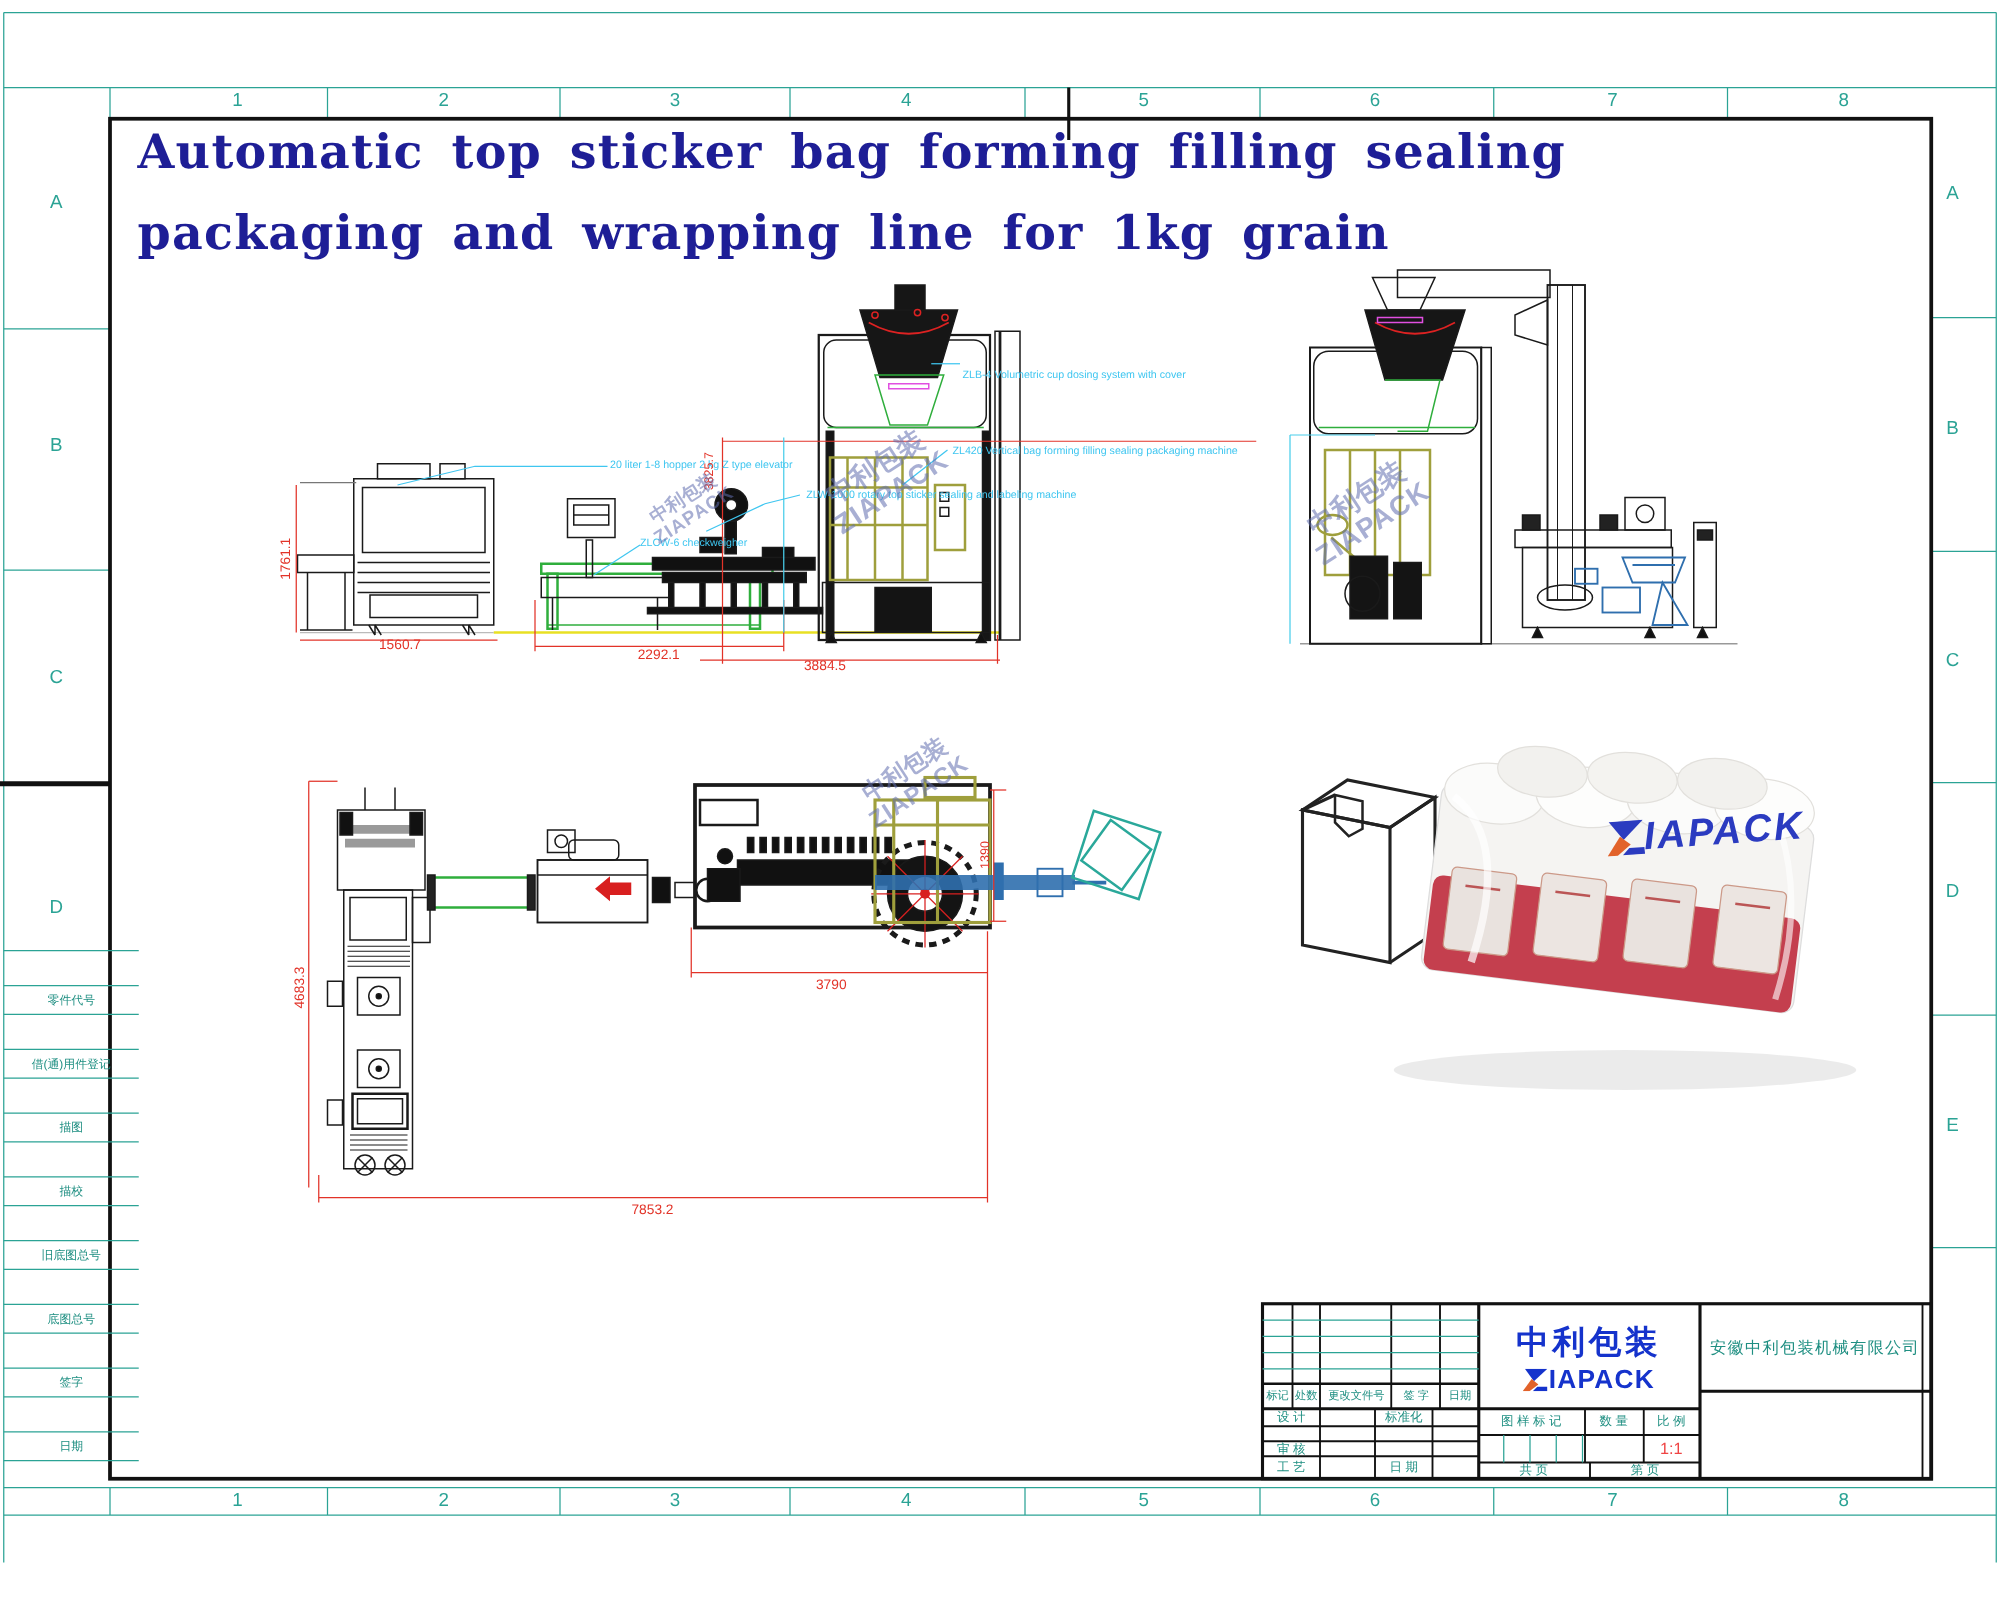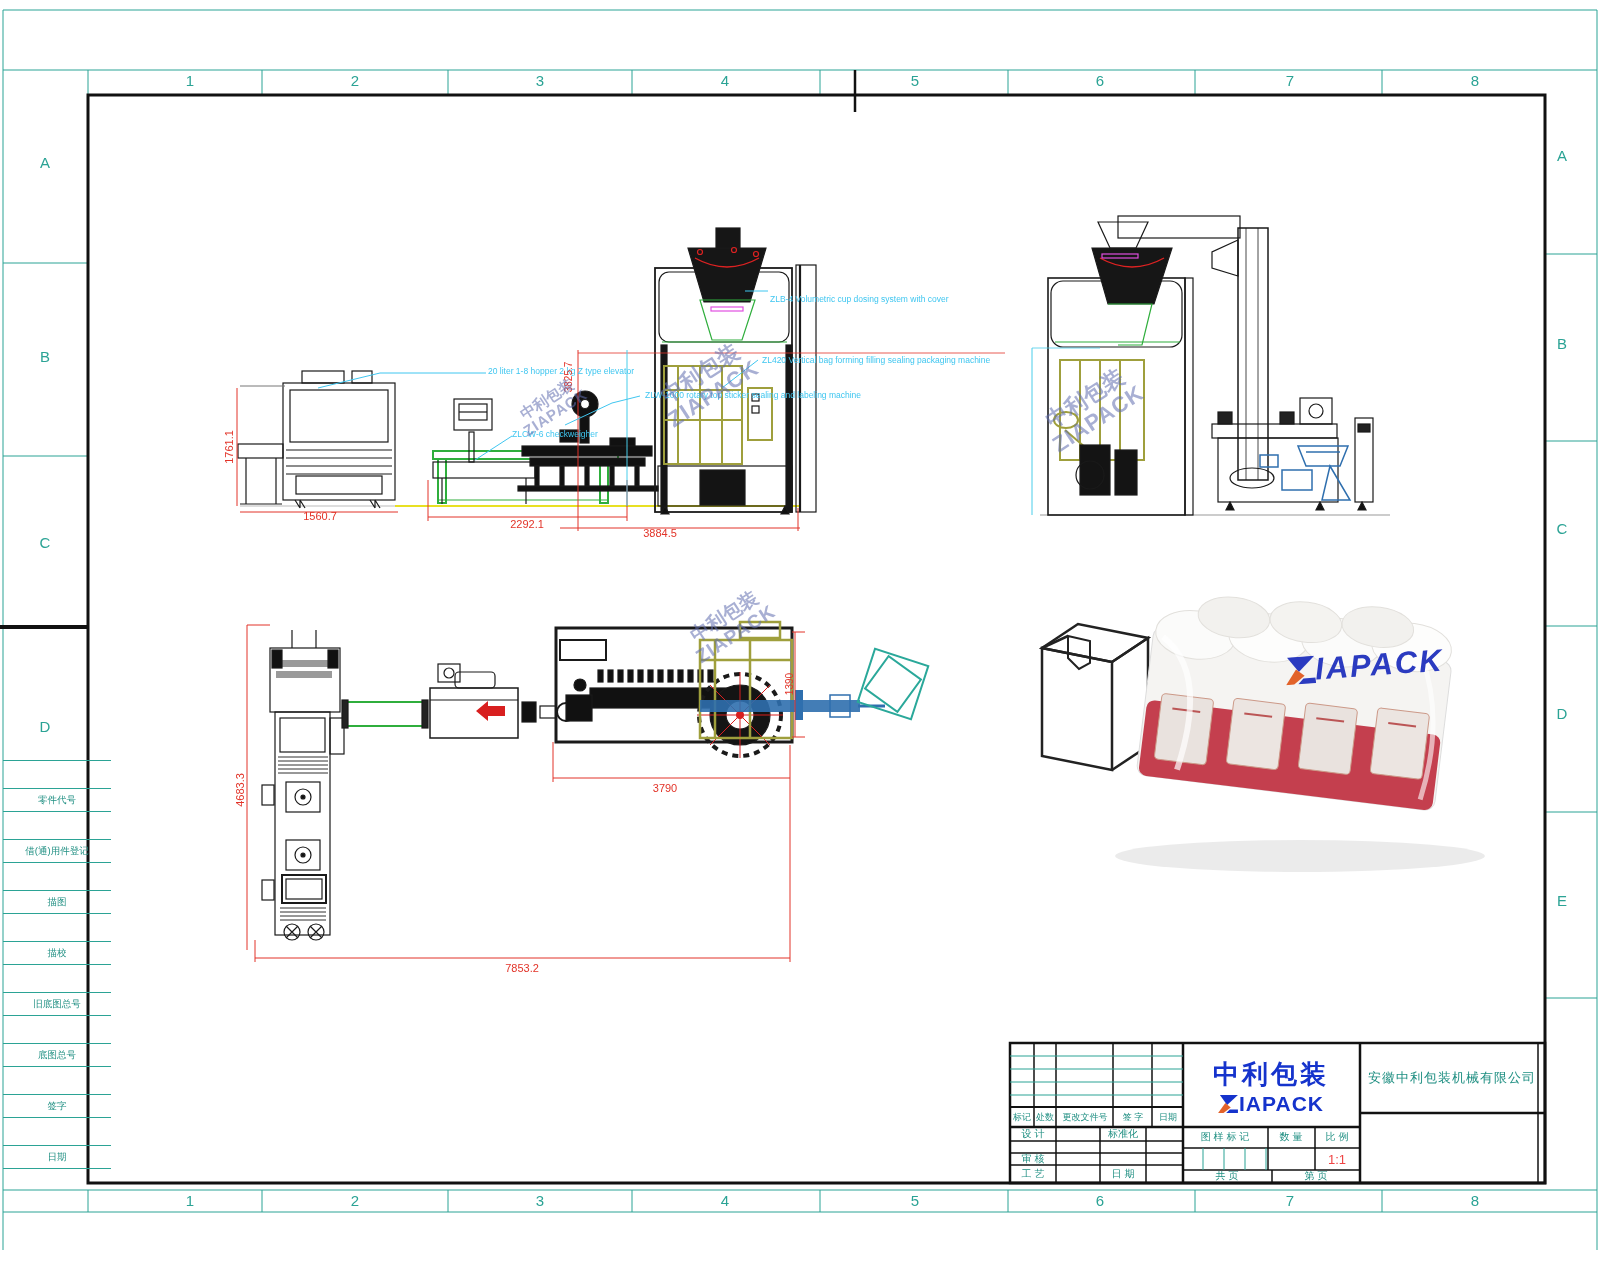--- a/index.html
+++ b/index.html
@@ -454,20 +454,22 @@
   <span class="letter" style="left:45px;top:162px">A</span>
   <span class="letter" style="left:45px;top:356px">B</span>
   <span class="letter" style="left:45px;top:542px">C</span>
   <span class="letter" style="left:45px;top:726px">D</span>
   <span class="letter" style="left:1562px;top:155px">A</span>
   <span class="letter" style="left:1562px;top:343px">B</span>
   <span class="letter" style="left:1562px;top:528px">C</span>
   <span class="letter" style="left:1562px;top:713px">D</span>
   <span class="letter" style="left:1562px;top:900px">E</span>
 
+  <div class="title-line" style="top:98px">Automatic top sticker bag forming filling sealing</div>
+  <div class="title-line" style="top:163px">packaging and wrapping line for 1kg grain</div>
 
   <div class="ann" style="left:770px;top:294px">ZLB-4 Volumetric cup dosing system with cover</div>
   <div class="ann" style="left:762px;top:355px">ZL420 Vertical bag forming filling sealing packaging machine</div>
   <div class="ann" style="left:645px;top:390px">ZLW-1000 rotary top sticker sealing and labeling machine</div>
   <div class="ann" style="left:488px;top:366px">20 liter 1-8 hopper 2 kg Z type elevator</div>
   <div class="ann" style="left:512px;top:429px">ZLCW-6 checkweigher</div>
 
   <div class="dim v" style="left:229px;top:447px">1761.1</div>
   <div class="dim" style="left:320px;top:516px">1560.7</div>
   <div class="dim" style="left:527px;top:524px">2292.1</div>

